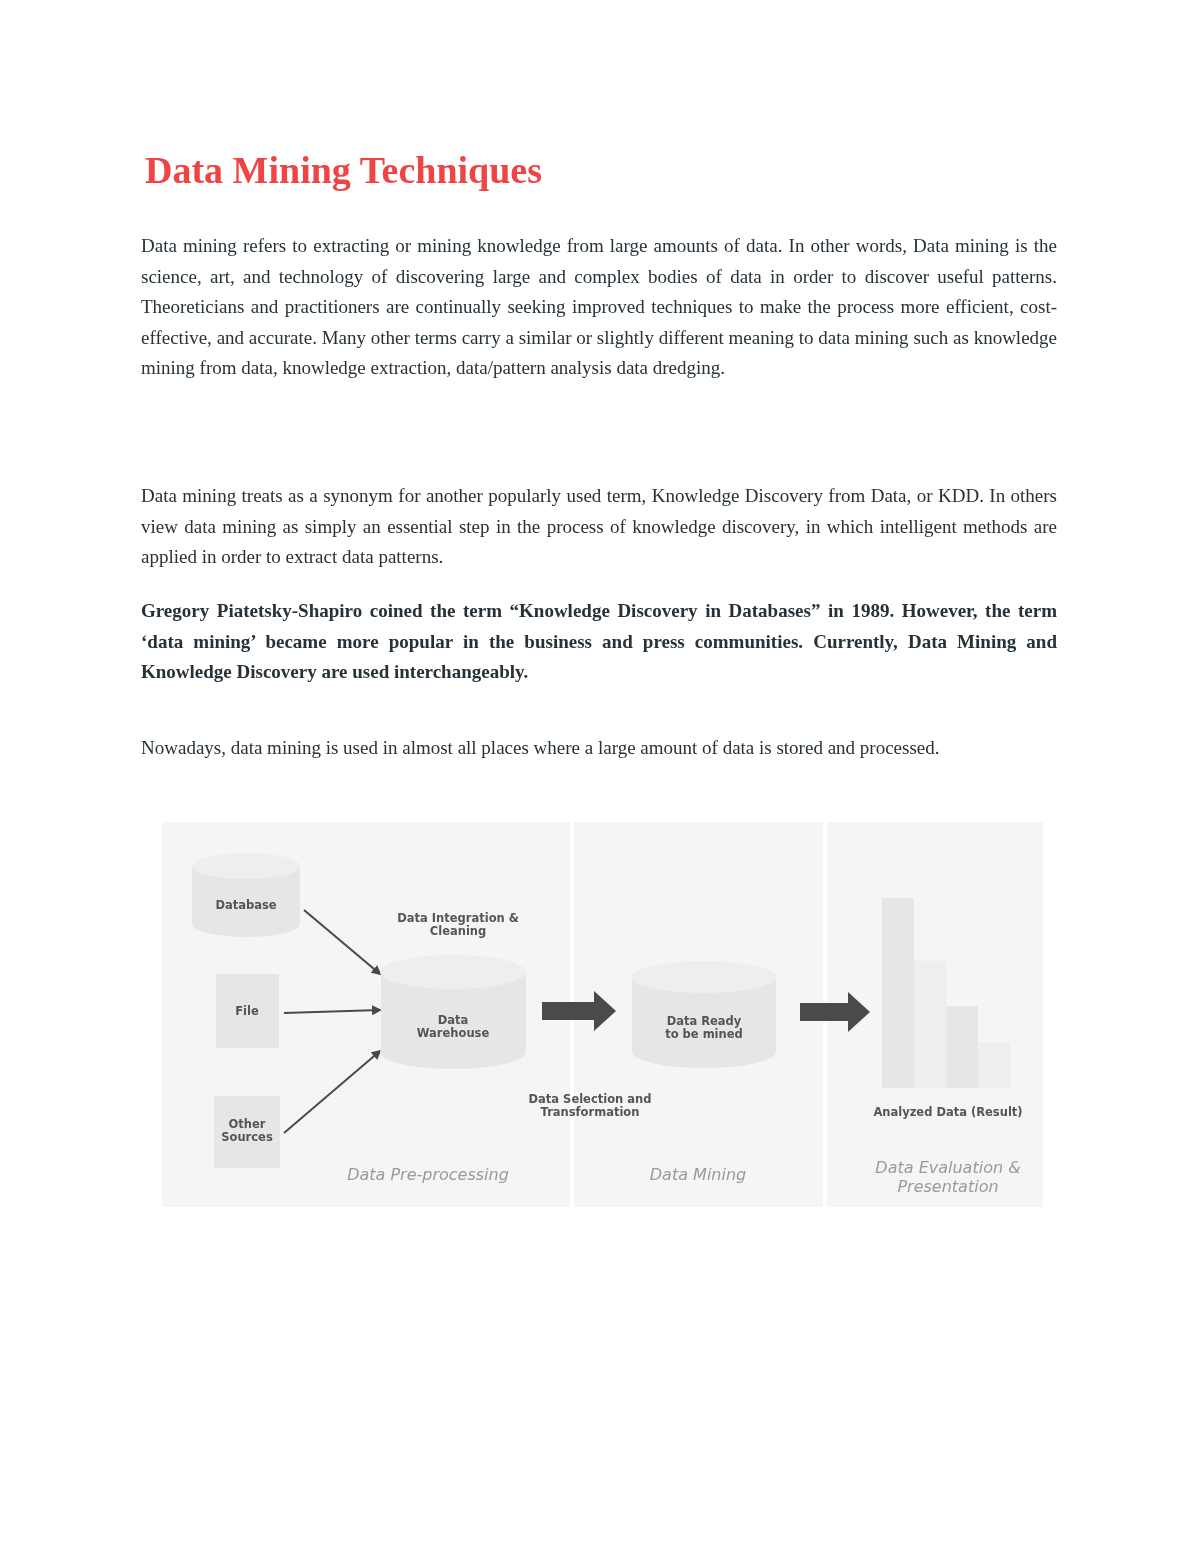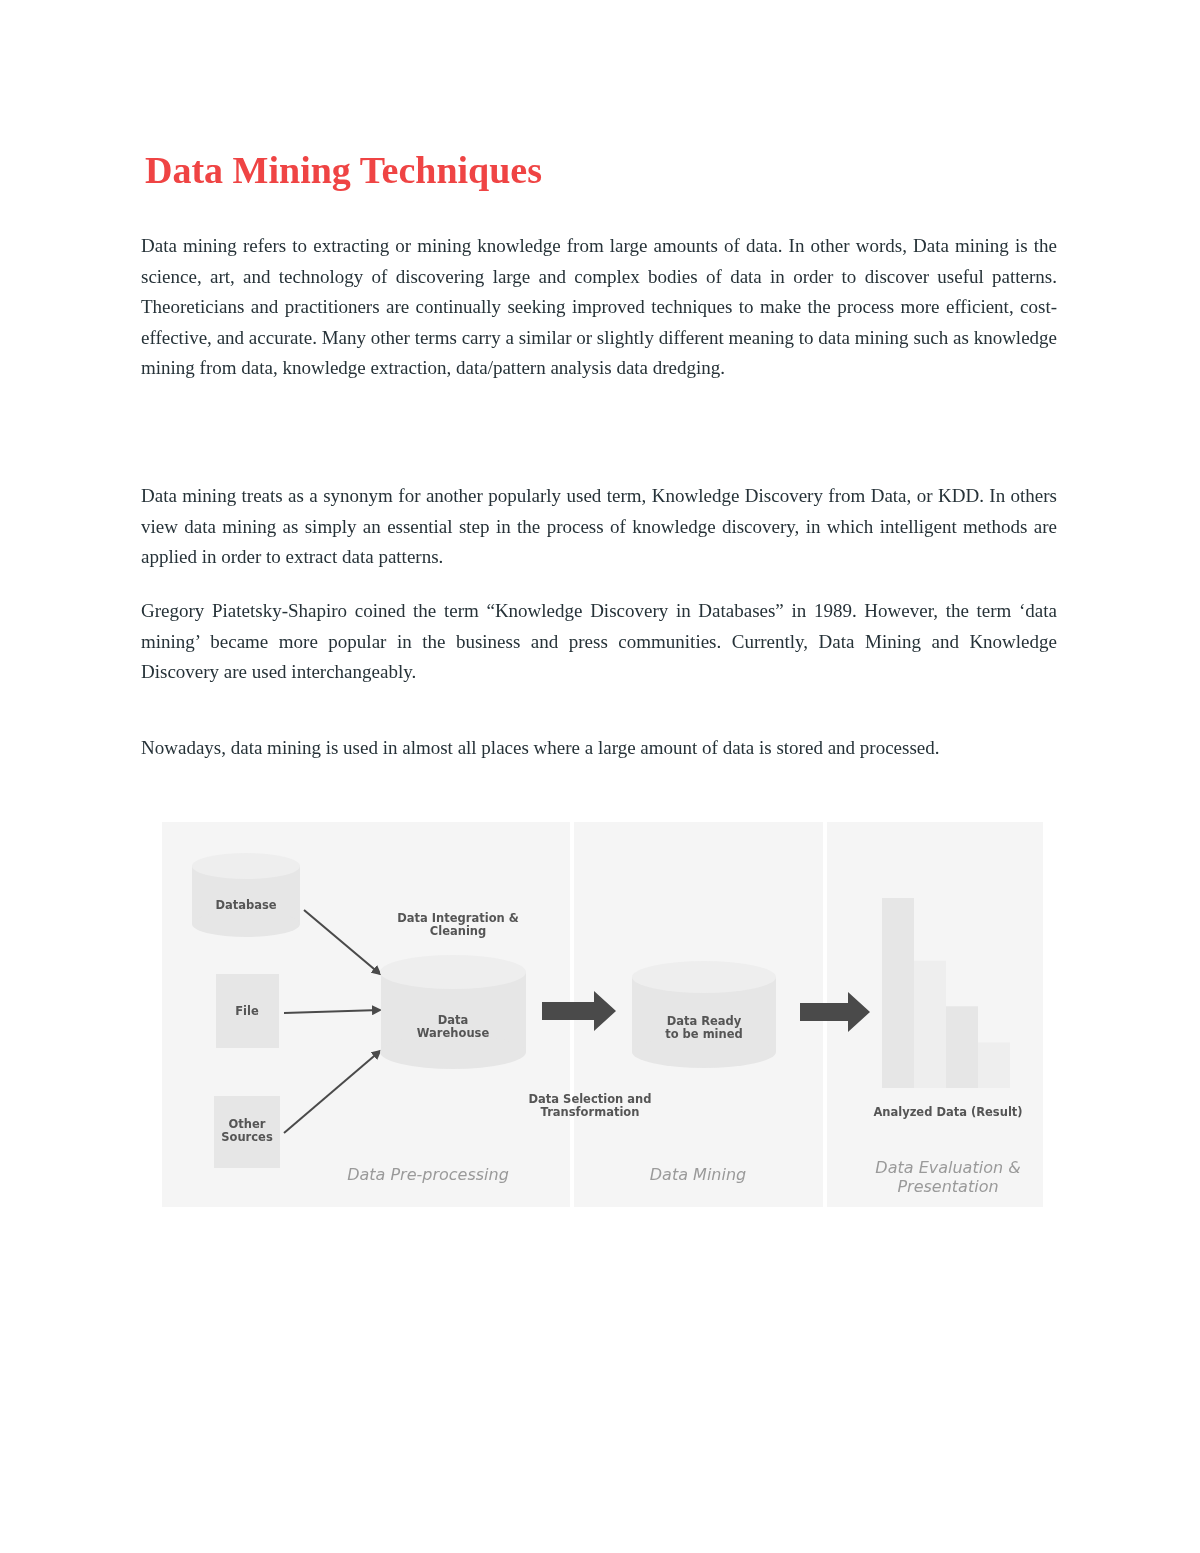--- a/index.html
+++ b/index.html
@@ -11,21 +11,21 @@
       font-size: 38px; color: #ef4444; margin: 4px; letter-spacing: 0px;
       line-height: 48px;
     }
     .body-text {
       position: absolute; left: 141px; width: 916px;
       font-family: "Liberation Serif", serif; font-size: 19px;
       line-height: 30.6px; color: #263238; text-align: justify; margin: 0;
     }
     #p1 { top: 231px; }
     #p2 { top: 460px; margin-top: 21px; }
-    #p3 { top: 596px; }
+    #p3 { top: 596px; font-weight: bold; }
     #p4 { top: 733px; font-family: Liberation Serif, serif; }
 
     .diagram { position: absolute; left: 162px; top: 822px; width: 881px; height: 385px; }
     .diagram svg { width: 881px; height: 385px; display: block; }
     .dtext { font-family: "DejaVu Sans", sans-serif; font-weight: bold; fill: #555555; font-size: 11.5px; }
     .dsection { font-family: "DejaVu Sans", sans-serif; font-style: italic; fill: #9a9a9a; font-size: 16px; }
   </style>
 </head>
 <body>
 

